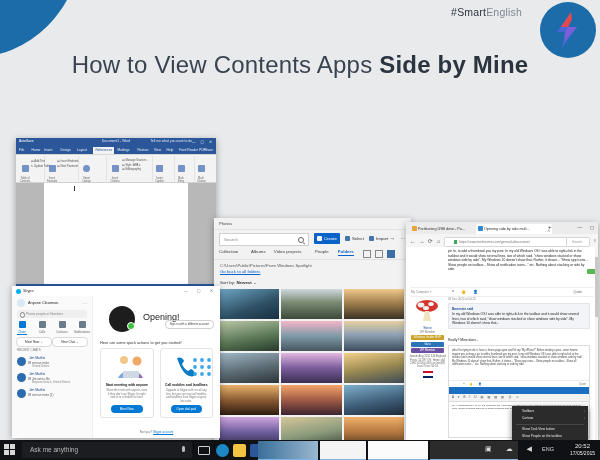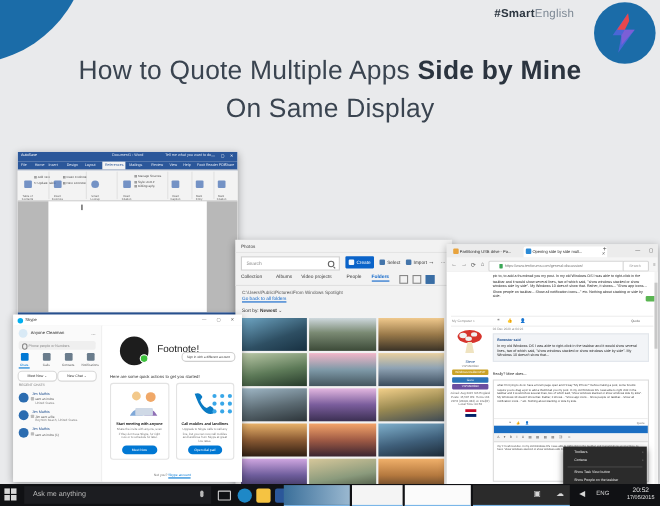--- a/index.html
+++ b/index.html
@@ -6,21 +6,21 @@
   body{
     width:600px;height:460px;overflow:hidden;
     background:#e9eaec;
     font-family:"Liberation Sans", sans-serif;
     position:relative;
   }
   
   .header{position:absolute;left:0;top:0;width:600px;height:132px;background:#e9eaec;overflow:hidden;}
   .header-arc{position:absolute;left:-60px;top:-52px;width:140px;height:110px;background:#1b6ca8;border-radius:0 0 120px 0;}
   .brand-tag{position:absolute;right:78px;top:6px;font-size:10.5px;color:#3f4a55;letter-spacing:.2px;white-space:nowrap;}
-  .brand-tag b{font-weight:bold;color:#2c3640;margin-top:12px;}
+  .brand-tag b{font-weight:normal;color:#2c3640;margin-top:12px;}
   .brand-tag span.light{color:#7d8894;font-weight:normal;}
   .logo-circle{position:absolute;right:4px;top:2px;width:56px;height:56px;border-radius:50%;background:#1b6ca8;}
   .logo-bolt{position:absolute;right:17px;top:11px;width:32px;height:38px;}
   .title{position:absolute;left:0;top:50px;width:600px;text-align:center;color:#3a4450;font-size:24px;line-height:30px;font-weight:300;letter-spacing:.2px;}
   .title b{font-weight:bold;color:#2b343f;}
   .title .l2{display:block;margin-top:4px;}
 
   
   .win{position:absolute;background:#fff;box-shadow:0 2px 7px rgba(0,0,0,.33);overflow:hidden;}
 
@@ -198,22 +198,21 @@
   </div>
 
   <div class="logo-circle"></div>
   <svg class="logo-bolt" viewBox="0 0 32 38">
     <polygon points="20,1 6,21 14,21 11,37 26,16 17,16" fill="#4a66d6"></polygon>
     <polygon points="20,1 10,16 17,16 21,8" fill="#e8474c"></polygon>
     <polygon points="17,16 26,16 14,30 14,21" fill="#7b5fd6"></polygon>
   </svg>
 
   <div class="title">
-    <span>How to Quote Multiple Apps </span><b>Side by Mine</b>
-    <span class="l2">On Same Display</span>
+    <span>How to View Contents Apps </span><b>Side by Mine</b>
   </div>
 </div>
 
 <div class="win" id="word">
   <div class="w-title">
     <span class="wt-label">AutoSave</span>
     <span class="wt-center">Document1 - Word</span>
     <span class="wt-right">Tell me what you want to do</span>
     <span class="wt-btns">— ▢ ✕</span>
   </div>
@@ -499,21 +498,21 @@
           <span class="l1">sent an invite (1)</span>
           <span class="l2"></span>
         </div>
       </div>
   </div>
 
   <div class="sk-right">
     <div class="sk-bigav">
         <i class="dot"></i>
       </div>
-    <div class="sk-welcome">Footnote!</div>
+    <div class="sk-welcome">Opening!</div>
     <div class="sk-acctbtn">Sign in with a different account</div>
     <div class="sk-sub">Here are some quick actions to get you started!</div>
 
     <div class="sk-cards">
       <div class="sk-card">
         <svg class="illu" viewBox="0 0 60 26">
           <circle cx="23" cy="6" r="4" fill="#f3c98b"></circle>
           <path d="M17 24 q6-11 12 0 z" fill="#7fa8d8"></path>
           <circle cx="36" cy="7" r="4.5" fill="#f0a868"></circle>
           <path d="M30 24 q6-11 12 0 z" fill="#8f6fb5"></path>

